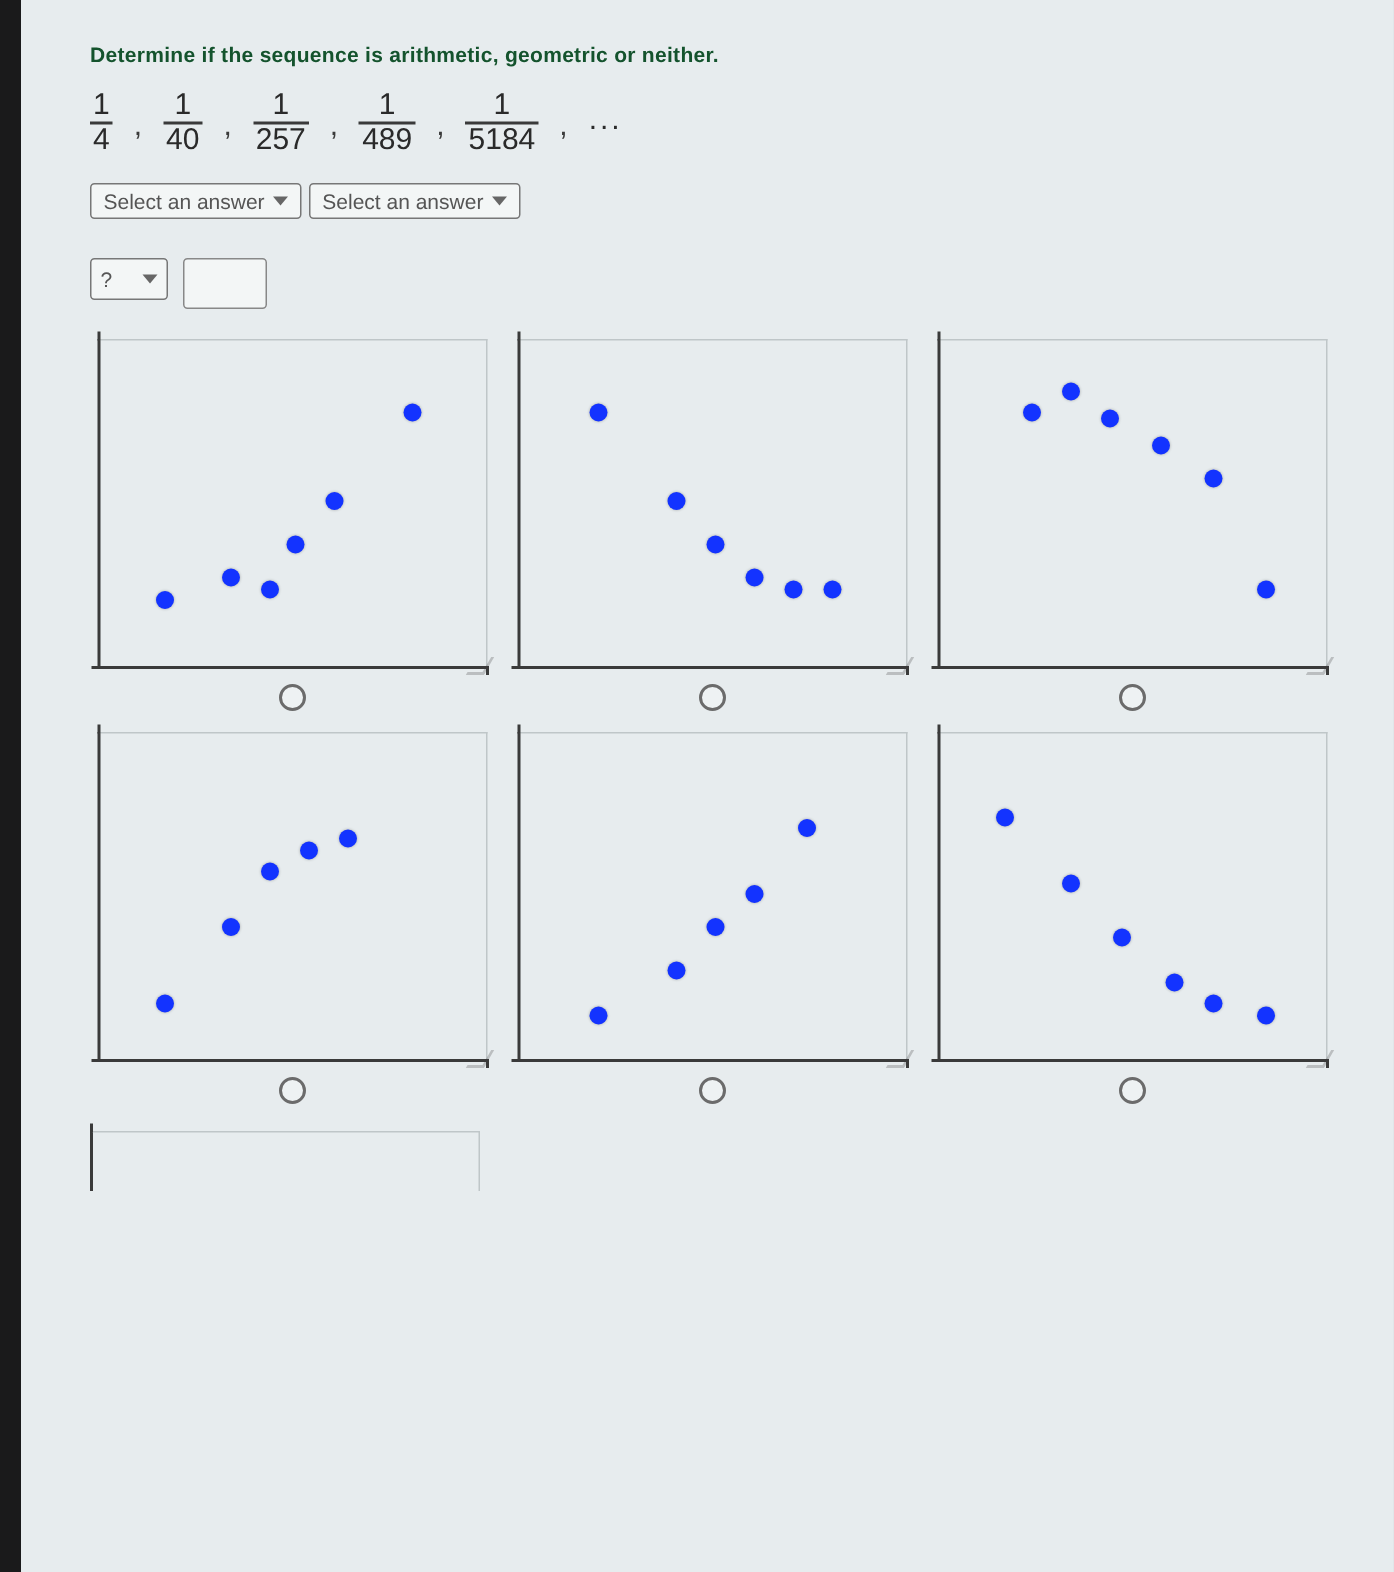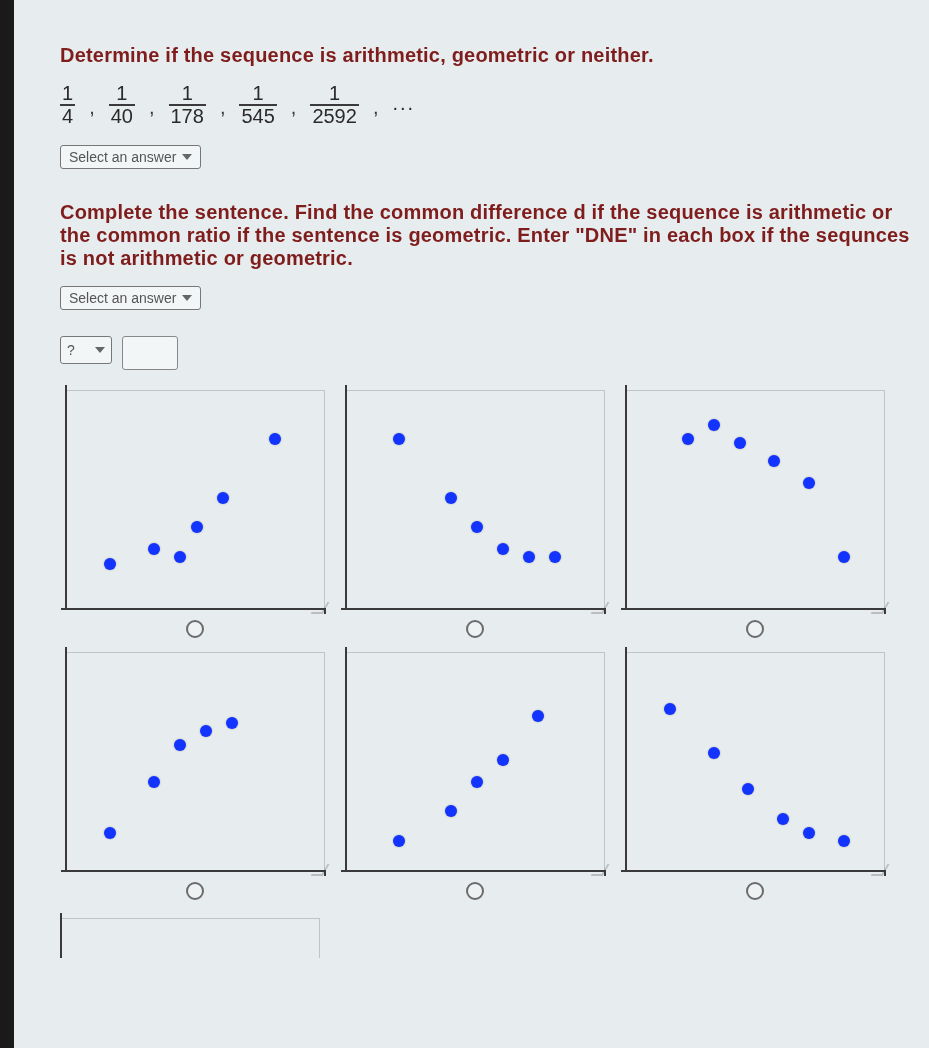--- a/index.html
+++ b/index.html
@@ -12,24 +12,24 @@
     width: 929px;
   }
   .sheet {
     background: #e7ecee;
     padding: 28px 18px 40px 46px;
     border-left: 14px solid #1a1a1b;
     min-height: 1048px;
     position: relative;
   }
   .q-text {
-    font-size: 20px;
+    font-size: 14px;
     font-weight: 600;
-    color: #7f1d1d;
-    margin: 16px 0 16px 0;
+    color: #14532d;
+    margin: 0 0 16px 0;
     letter-spacing: .2px;
   }
   .fractions {
     display: flex;
     gap: 14px;
     align-items: flex-end;
     margin-bottom: 18px;
     font-size: 20px;
     color: #2a2a2a;
   }
@@ -129,42 +129,41 @@
         <span class="den">4</span>
       </span>
       <span class="sep">,</span>
       <span class="frac">
         <span class="num">1</span>
         <span class="den">40</span>
       </span>
       <span class="sep">,</span>
       <span class="frac">
         <span class="num">1</span>
-        <span class="den">178</span>
-      </span>
-      <span class="sep">,</span>
-      <span class="frac">
-        <span class="num">1</span>
-        <span class="den">545</span>
-      </span>
-      <span class="sep">,</span>
-      <span class="frac">
-        <span class="num">1</span>
-        <span class="den">2592</span>
+        <span class="den">257</span>
+      </span>
+      <span class="sep">,</span>
+      <span class="frac">
+        <span class="num">1</span>
+        <span class="den">489</span>
+      </span>
+      <span class="sep">,</span>
+      <span class="frac">
+        <span class="num">1</span>
+        <span class="den">5184</span>
       </span>
       <span class="sep">,</span>
       <span class="ellipsis">...</span>
     </div>
 
   <div class="select-box">
     <span>Select an answer</span>
     <span class="chev"></span>
   </div>
 
-  <p class="q-text" style="font-weight:600;">Complete the sentence. Find the common difference d if the sequence is arithmetic or the common ratio if the sentence is geometric. Enter "DNE" in each box if the sequnces is not arithmetic or geometric.</p>
 
   <div class="select-box">
     <span>Select an answer</span>
     <span class="chev"></span>
   </div>
 
   <div class="small-row">
     <div class="mini-select">
       <span>?</span>
       <span class="chev"></span>

